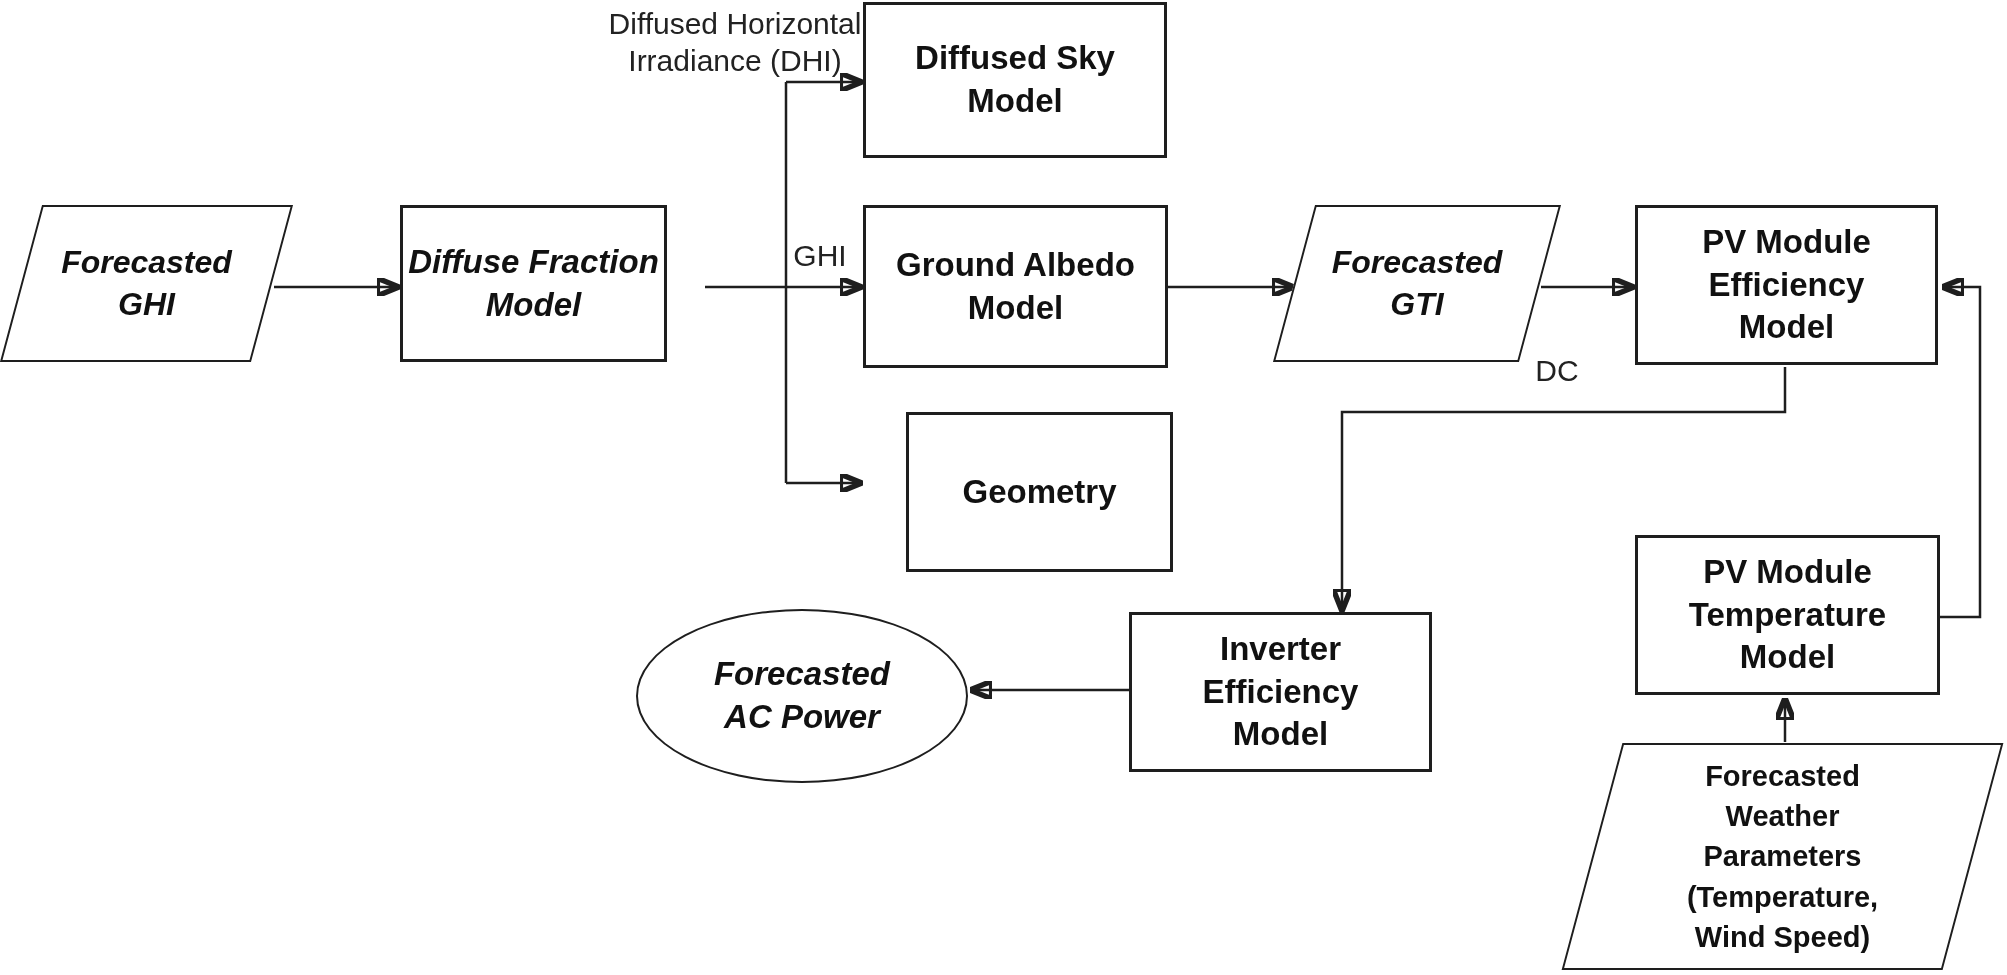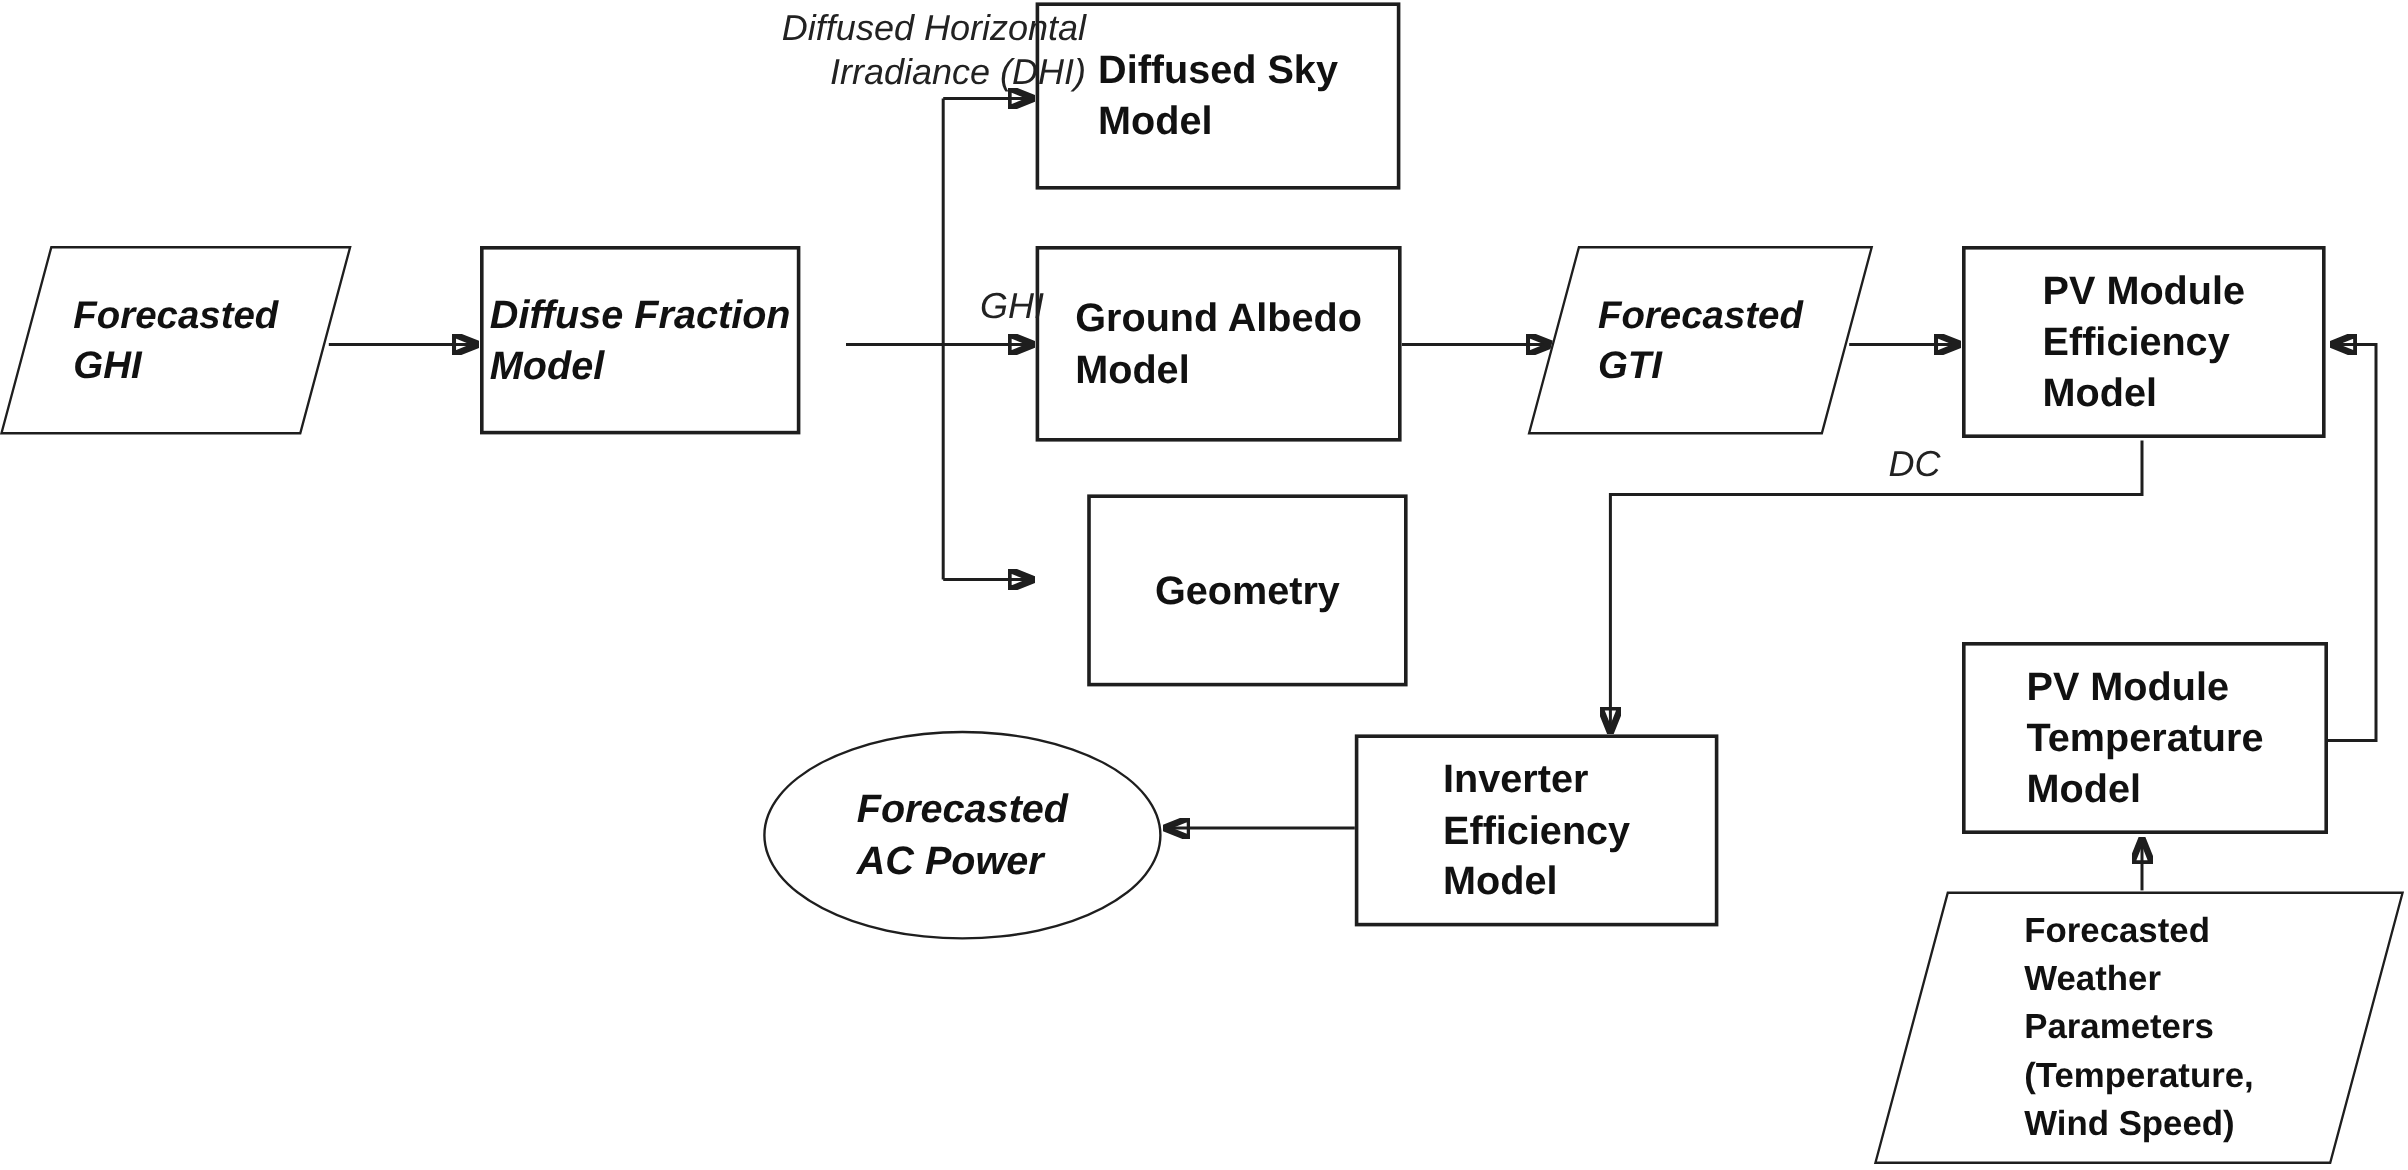--- a/index.html
+++ b/index.html
@@ -21,21 +21,21 @@
     width: 2007px;
     height: 975px;
   }
   svg.connectors path {
     stroke: #1e1e1e;
     stroke-width: 2.5;
     fill: none;
   }
   .node-label {
     white-space: pre-line;
-    text-align: left;
+    text-align: center;
     color: #111111;
   }
   .box {
     position: absolute;
     border: 3px solid #1e1e1e;
     background: #ffffff;
     display: flex;
     align-items: center;
     justify-content: center;
     font-weight: bold;
@@ -80,25 +80,24 @@
     align-items: center;
     justify-content: center;
     font-weight: bold;
     font-style: italic;
     font-size: 33px;
     line-height: 1.3;
     box-sizing: border-box;
   }
   .edge-label {
     position: absolute;
-    font-style: italic;
     font-size: 30px;
     line-height: 1.23;
     color: #222222;
-    text-align: right;
+    text-align: center;
     white-space: pre-line;
   }
 </style>
 </head>
 <body>
 
 <div class="canvas">
 
   <svg class="connectors" viewBox="0 0 2007 975" aria-hidden="true">
     <defs>
@@ -187,16 +186,16 @@
     <div class="node-label">Forecasted
 AC Power</div>
   </div>
 
   <div class="edge-label" style="left:565px; top:6px; width:340px;">Diffused Horizontal
 Irradiance (DHI)</div>
 
   <div class="edge-label" style="left:770px; top:238px; width:100px;">GHI</div>
 
 
-  <div class="edge-label" style="left:1497px; top:370px; width:120px;">DC</div>
+  <div class="edge-label" style="left:1497px; top:353px; width:120px;">DC</div>
 
 
 </div>
 
 </body></html>

